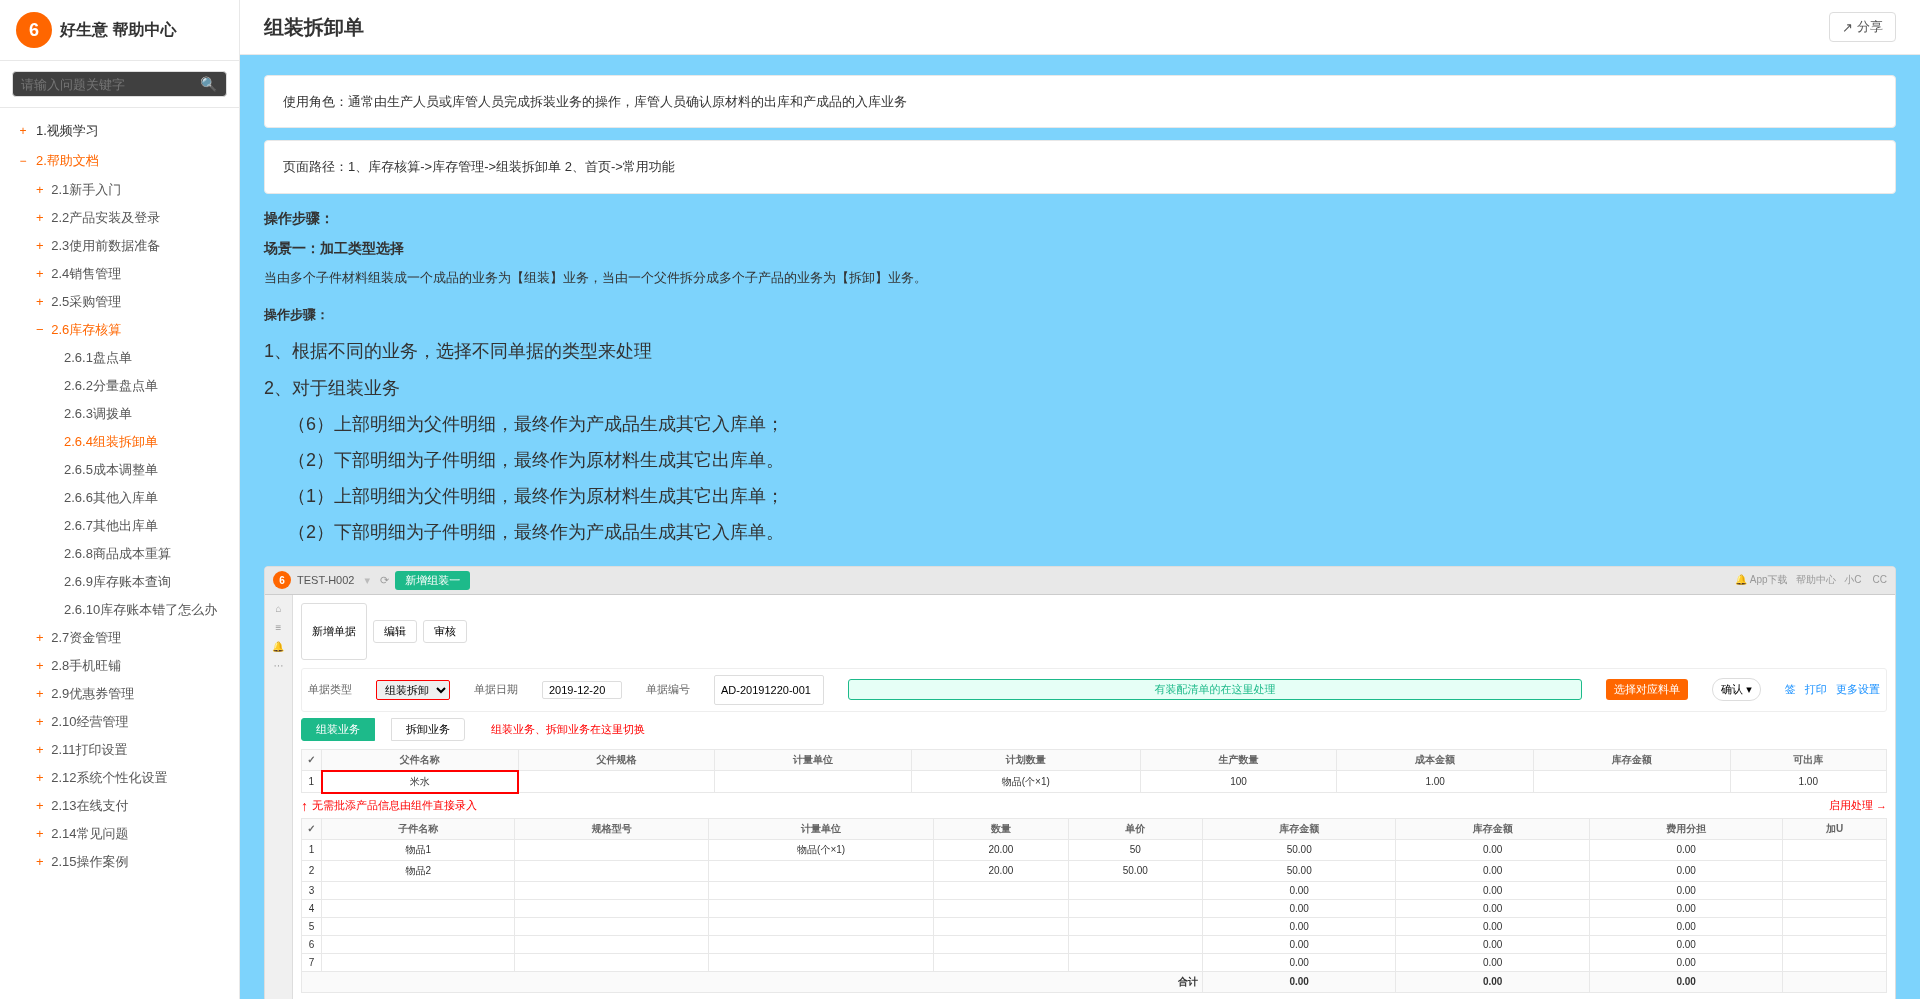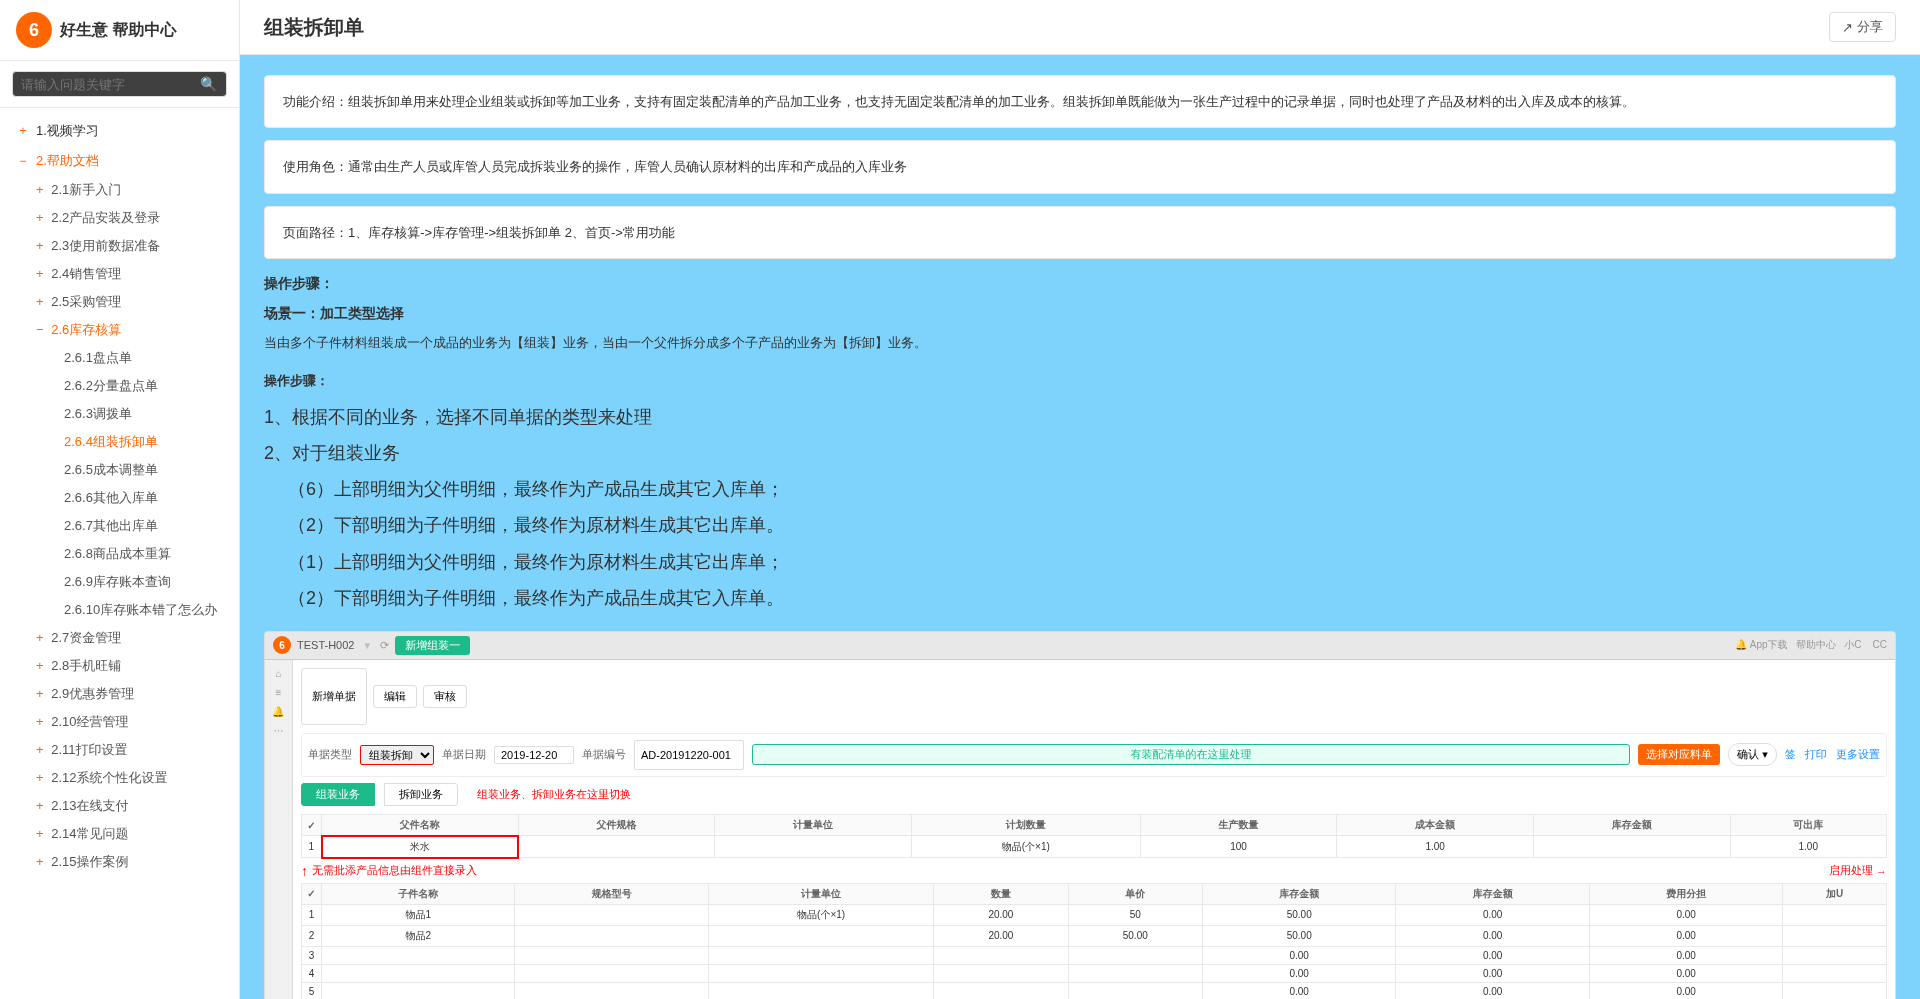--- a/index.html
+++ b/index.html
@@ -320,23 +320,20 @@
     <h1 class="main-title">组装拆卸单</h1>
     <button class="share-btn">
       <span style="font-size:13px;">↗</span>
       <span>分享</span>
     </button>
   </div>
 
   <div class="main-body">
 
     <div class="info-block">
-      <p>功能介绍：组装拆卸单用来处理企业组装或拆卸等加工业务，支持有固定装配清单的产品加工业务，也支持无固定装配清单的加工业务。组装拆卸单既能做为一张生产过程中的记录单据，同时也处理了产品及材料的出入库及成本的核算。</p>
-    </div>
-    <div class="info-block">
       <p>使用角色：通常由生产人员或库管人员完成拆装业务的操作，库管人员确认原材料的出库和产成品的入库业务</p>
     </div>
     <div class="info-block">
       <p>页面路径：1、库存核算-&gt;库存管理-&gt;组装拆卸单 2、首页-&gt;常用功能</p>
     </div>
 
     <div class="section-title">操作步骤：</div>
 
     <div class="scene-title">场景一：加工类型选择</div>
     <p class="content-text">当由多个子件材料组装成一个成品的业务为【组装】业务，当由一个父件拆分成多个子产品的业务为【拆卸】业务。</p>
@@ -372,37 +369,37 @@
         </div>
 
         <div style="flex:1;padding:8px;">
 
           <div style="display:flex;gap:6px;margin-bottom:8px;align-items:center;">
             <button style="background:#fff;border:1px solid #ddd;border-radius:3px;padding:20px 10px;font-size:11px;cursor:pointer;">新增单据</button>
             <button style="background:#fff;border:1px solid #ddd;border-radius:3px;padding:3px 10px;font-size:11px;cursor:pointer;">编辑</button>
             <button style="background:#fff;border:1px solid #ddd;border-radius:3px;padding:3px 10px;font-size:11px;cursor:pointer;">审核</button>
           </div>
 
-          <div style="display:flex;align-items:center;gap:8px;margin-bottom:6px;font-size:11px;border:1px solid #eee;padding:6px;border-radius:3px;">
+          <div style="display:flex;align-items:center;gap:24px;margin-bottom:6px;font-size:11px;border:1px solid #eee;padding:6px;border-radius:3px;">
             <span style="color:#666;">单据类型</span>
             <select style="border:1px solid #ddd;border-radius:2px;padding:2px 4px;font-size:11px;border-color:#f00;">
               <option>组装拆卸</option>
             </select>
             <span style="color:#666;">单据日期</span>
             <input type="text" value="2019-12-20" style="border: 1px solid rgb(221, 221, 221); border-radius: 2px; padding: 2px 6px; font-size: 11px; width: 80px;">
             <span style="color:#666;">单据编号</span>
             <input type="text" value="AD-20191220-001" style="border: 1px solid rgb(221, 221, 221); border-radius: 2px; padding: 8px 6px; font-size: 11px; width: 110px;">
             <div style="flex:1;background:#e6fff6;border:1px solid #1dba8a;border-radius:3px;padding:2px 8px;font-size:11px;color:#1dba8a;text-align:center;">有装配清单的在这里处理</div>
             <button style="background:#f60;color:#fff;border:none;border-radius:3px;padding:3px 8px;font-size:11px;cursor:pointer;">选择对应料单</button>
             <button style="background:#fff;border:1px solid #ddd;border-radius:11px;padding:3px 8px;font-size:11px;cursor:pointer;">确认 ▾</button>
             <span style="color:#1890ff;font-size:11px;">签 &nbsp; 打印 &nbsp; 更多设置</span>
           </div>
 
           <div style="position:relative;margin-bottom:8px;">
-            <div style="display:flex;gap:9px;">
+            <div style="display:flex;gap:16px;">
               <button style="background:#1dba8a;color:#fff;border:1px solid #1dba8a;border-radius:3px 0 0 3px;padding:3px 14px;font-size:11px;cursor:pointer;">组装业务</button>
               <button style="background:#fff;border:1px solid #ddd;border-radius:0 3px 3px 0;padding:3px 14px;font-size:11px;cursor:pointer;">拆卸业务</button>
               <span style="color:#f00;font-size:11px;margin-left:10px;line-height:2;">组装业务、拆卸业务在这里切换</span>
             </div>
           </div>
 
           <table class="mock-table" style="margin-bottom:4px;">
             <thead>
               <tr>
                 <th style="width:20px;">✓</th>

